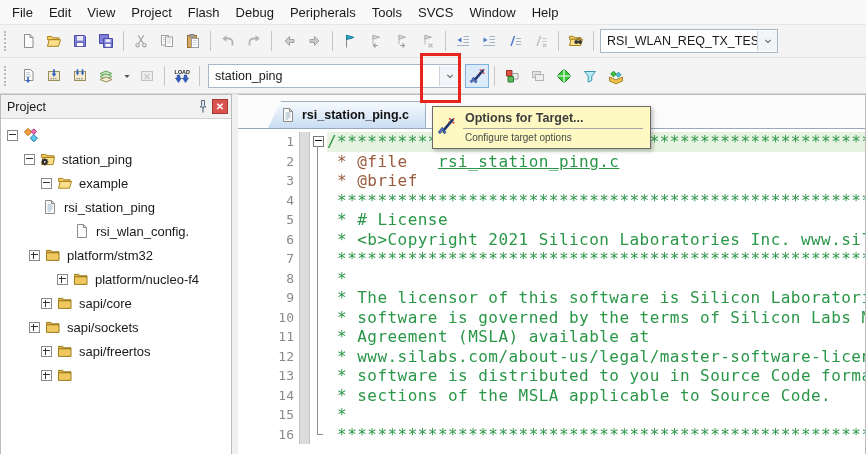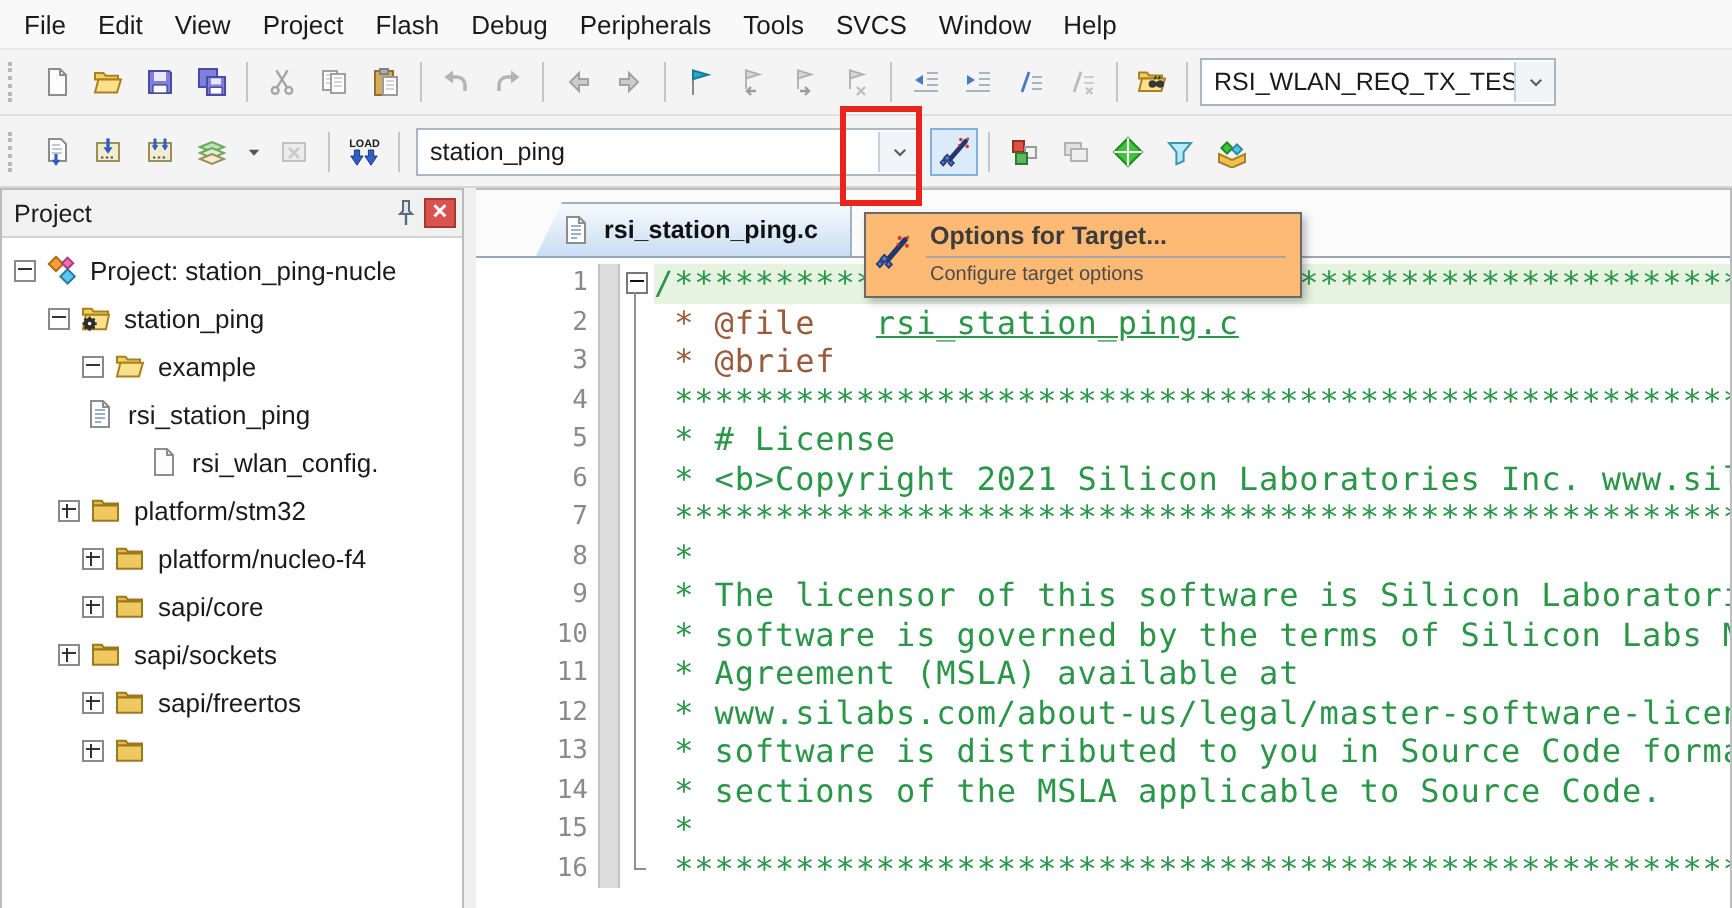--- a/index.html
+++ b/index.html
@@ -81,21 +81,21 @@
   .ctext{flex:1;overflow:hidden;white-space:pre;
          font-family:"DejaVu Sans Mono",monospace;font-size:16px;letter-spacing:0.45px;line-height:19.5px;}
   .ctext.hl{background:#e7f3e1;}
   .c-cmt{color:#2a9648;}
   .c-doxy{color:#9a5b3c;margin-top:23px;}
   .c-link{color:#2a9648;text-decoration:underline;}
 
   
   .redbox{position:absolute;left:420px;top:53px;width:41px;height:50px;
           border:3px solid #e8241c;box-sizing:border-box;z-index:60;pointer-events:none;}
-  .tooltip{position:absolute;left:432px;top:106px;width:206px;background:#fdba74;
+  .tooltip{position:absolute;left:432px;top:106px;width:206px;background:#fef9c3;
            border:1px solid #6a6a6a;box-shadow:2px 2px 4px rgba(0,0,0,.25);z-index:50;
            display:grid;grid-template-columns:26px 1fr;align-items:center;padding:3px 7px 4px 4px;}
   .tt-icon{grid-row:1 / span 2;width:20px;height:20px;line-height:0;}
   .tt-icon svg{width:18px;height:18px;}
   .tt-title{font-size:12.5px;font-weight:bold;color:#3c3c3c;padding:1px 0 3px 2px;}
   .tt-sub{font-size:10px;color:#4a4a4a;border-top:1px solid #a6a6a6;padding:3px 0 1px 2px;}
 </style>
 </head>
 <body>
 
@@ -421,21 +421,20 @@
         <button class="close-btn">✕</button>
       </div>
       <div class="tree" id="tree">
           <div class="trow" style="padding-left: 6px;">
             <span class="exp minus"></span>
             <span class="ticon"><svg viewBox="0 0 16 16">
                 <path d="M5 1.4 8.6 5 5 8.6 1.4 5z" fill="#f49f3c" stroke="#b06a10"></path>
                 <path d="M10.8 1.8l2.8 2.8-2.8 2.8L8 4.6z" fill="#f06eb4" stroke="#b03a80"></path>
                 <path d="M10.8 7.6l3.6 3.6-3.6 3.6-3.6-3.6z" fill="#5ac8f0" stroke="#2a7aa0"></path>
               </svg></span>
-            <span class="tlabel">Project: station_ping-nucle</span>
           </div>
           <div class="trow" style="padding-left: 23px;">
             <span class="exp minus"></span>
             <span class="ticon"><svg viewBox="0 0 16 16">
                 <path d="M1.5 5.2V3.4h4.3l1 1.4H14v1.6H1.5z" fill="#f6cf5e" stroke="#a8821e"></path>
                 <path d="M3 6.4h11.5L13 13.6H1.5z" fill="#fbdf8a" stroke="#a8821e"></path>
                 <circle cx="4.8" cy="10.8" r="2.9" fill="#2b2b2b"></circle>
                 <path d="M4.8 7.2v7.2M1.2 10.8h7.2M2.3 8.3l5 5M7.3 8.3l-5 5" stroke="#2b2b2b" stroke-width="1.1"></path>
                 <circle cx="4.8" cy="10.8" r=".9" fill="#fff"></circle>
               </svg></span>
@@ -467,21 +466,21 @@
             <span class="tlabel">rsi_wlan_config.</span>
           </div>
           <div class="trow" style="padding-left: 28px;">
             <span class="exp plus"></span>
             <span class="ticon"><svg viewBox="0 0 16 16">
                 <path d="M1.5 4.8V3.4h4.4l1 1.4H14v1H1.5z" fill="#e8b84a" stroke="#9a7a1e"></path>
                 <path d="M1.5 5.8H14v7.6H1.5z" fill="#f0c860" stroke="#9a7a1e"></path>
               </svg></span>
             <span class="tlabel">platform/stm32</span>
           </div>
-          <div class="trow" style="padding-left: 40px;">
+          <div class="trow" style="padding-left: 56px;">
             <span class="exp plus"></span>
             <span class="ticon"><svg viewBox="0 0 16 16">
                 <path d="M1.5 4.8V3.4h4.4l1 1.4H14v1H1.5z" fill="#e8b84a" stroke="#9a7a1e"></path>
                 <path d="M1.5 5.8H14v7.6H1.5z" fill="#f0c860" stroke="#9a7a1e"></path>
               </svg></span>
             <span class="tlabel">platform/nucleo-f4</span>
           </div>
           <div class="trow" style="padding-left: 40px;">
             <span class="exp plus"></span>
             <span class="ticon"><svg viewBox="0 0 16 16">

